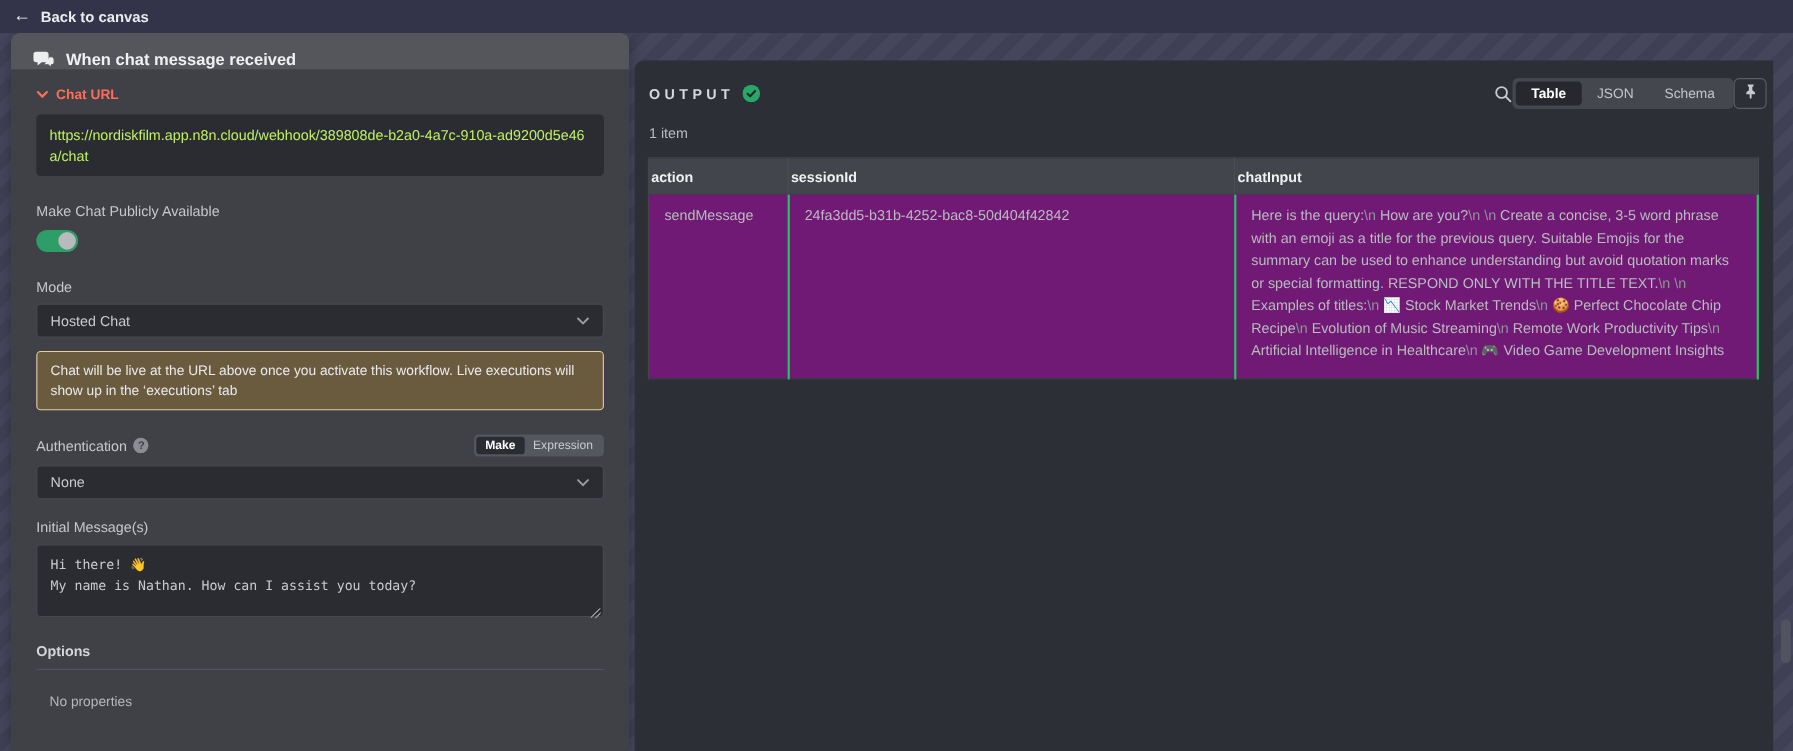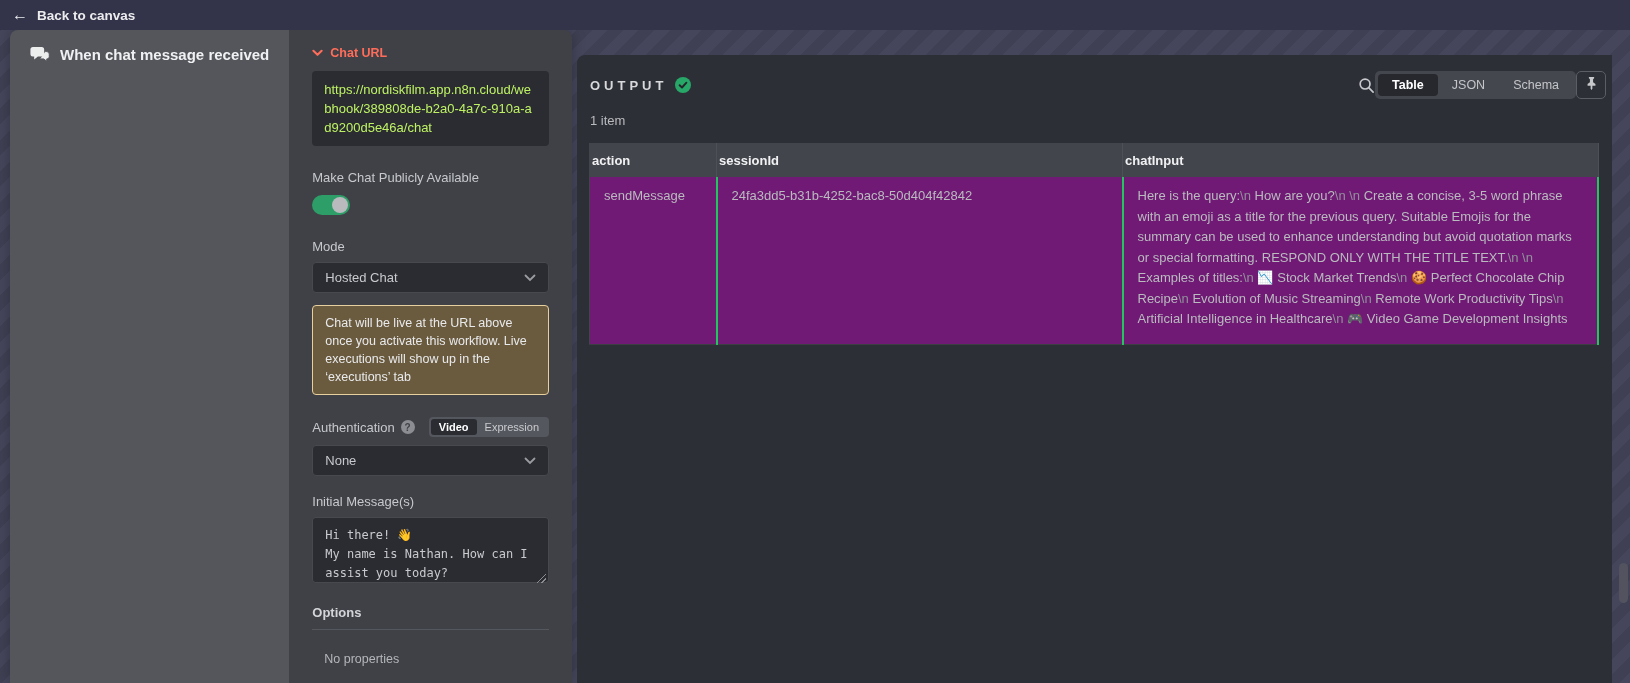--- a/index.html
+++ b/index.html
@@ -18,21 +18,21 @@
     z-index:30;
   }
   .back-btn { display:flex; align-items:center; gap:9px; color:#ececef; font-size:13.5px; font-weight:bold; cursor:pointer; }
   .back-arrow { font-size:16px; line-height:1; color:#ececef; }
 
   
   .node-panel {
     position:absolute; top:30px; left:10px; width:562px; height:653px;
     background:#3f4147; border-radius:8px 8px 0 0; z-index:20;
     box-shadow:0 0 14px rgba(0,0,0,.25);
-    display:flex; flex-direction:row; overflow:hidden;
+    display:flex; flex-direction:column; overflow:hidden;
   }
   .panel-header { background:#55565c; padding:16px 20px 0 20px; flex:0 0 auto; }
   .title-row { display:flex; align-items:center; gap:10px; }
   .title-row .node-title { color:#f0f1f3; font-size:15px; font-weight:bold; }
   .chat-icon svg { display:block; }
   .tabs-row { display:flex; align-items:flex-end; margin-top:12px; }
   .tab { font-size:13.5px; padding:0 2px 10px 2px; margin-right:28px; color:#c6c8cc; cursor:pointer; position:relative; }
   .tab.active { color:#ff6d5a; font-weight:bold; }
   .tab.active::after { content:""; position:absolute; left:0; right:0; bottom:0; height:2px; background:#ff6d5a; }
   .docs-link { margin-left:auto; display:flex; align-items:center; gap:6px; color:#d2d3d7; font-size:13.5px; font-weight:bold; padding-bottom:10px; cursor:pointer; }
@@ -165,21 +165,21 @@
           </svg>
       </span>
     </div>
 
     <div class="notice-box">Chat will be live at the URL above once you activate this workflow. Live executions will show up in the ‘executions’ tab</div>
 
     <div class="auth-row">
       <span class="field-label">Authentication</span>
       <span class="help-icon">?</span>
       <div class="param-toggle">
-        <span class="opt active">Video</span>
+        <span class="opt active">Make</span>
         <span class="opt">Expression</span>
       </div>
     </div>
     <div class="select-box">
       <span>None</span>
       <span class="chev">
         <svg width="12" height="8" viewBox="0 0 12 8" fill="none" stroke="#9a9ca1" stroke-width="1.8" stroke-linecap="round">
             <path d="M1.5 1.5 6 6l4.5-4.5"></path>
           </svg>
       </span>

